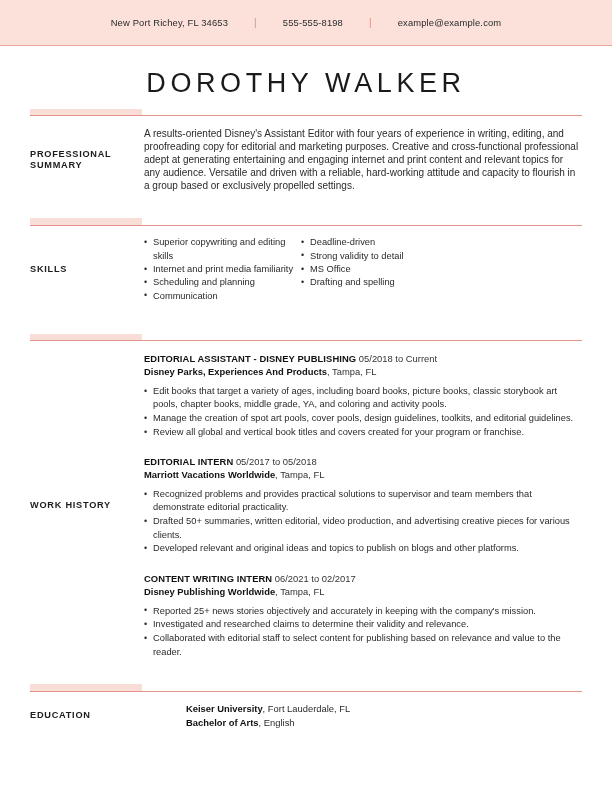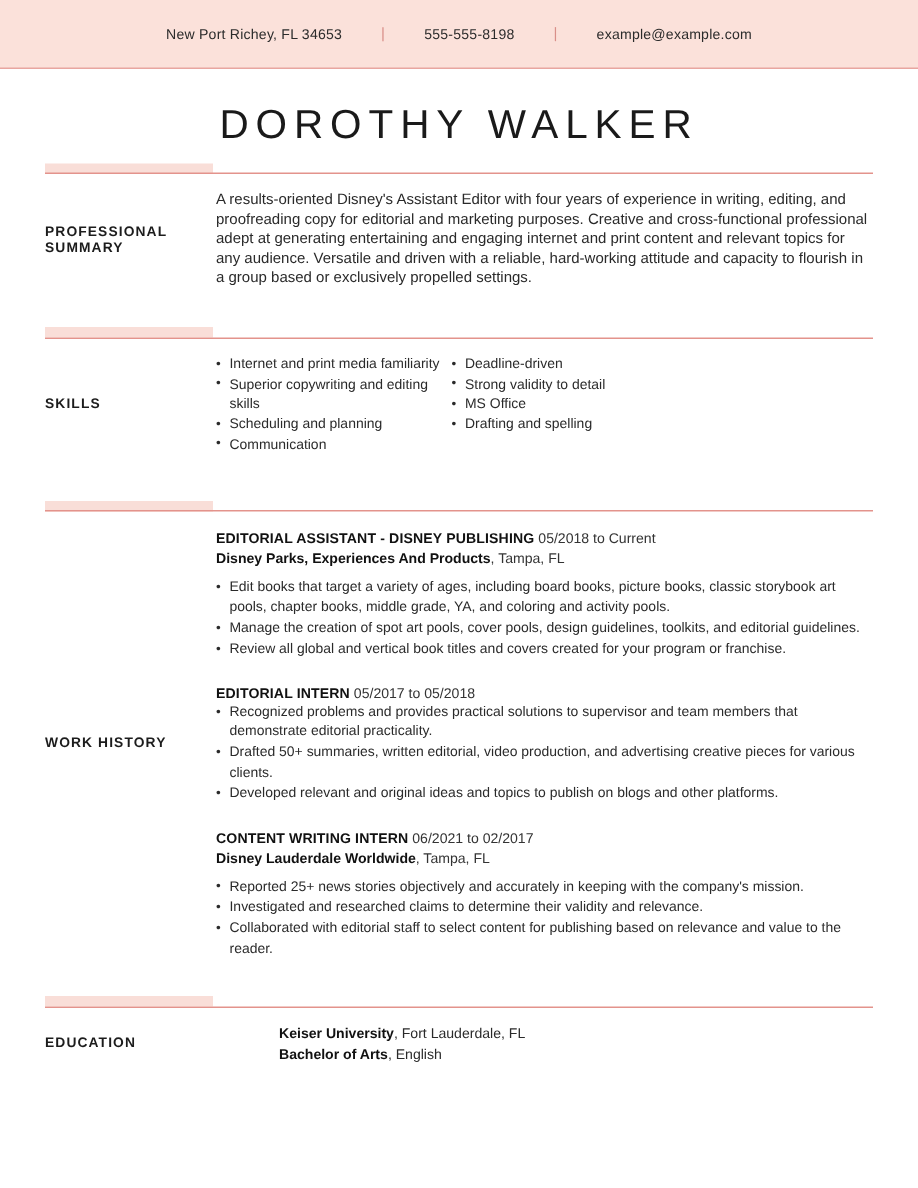--- a/index.html
+++ b/index.html
@@ -235,22 +235,22 @@
     <div class="rule">
       <div class="thick"></div>
       <div class="thin"></div>
     </div>
     <div class="section-row">
       <div class="section-label">SKILLS</div>
       <div class="section-content">
         <div class="skills-cols">
           <div class="skills-col">
             <ul class="bullets">
+                <li>Superior copywriting and editing skills</li>
                 <li>Internet and print media familiarity</li>
-                <li>Superior copywriting and editing skills</li>
                 <li>Scheduling and planning</li>
                 <li>Communication</li>
               </ul>
           </div>
           <div class="skills-col">
             <ul class="bullets">
                 <li>Deadline-driven</li>
                 <li>Strong validity to detail</li>
                 <li>MS Office</li>
                 <li>Drafting and spelling</li>
@@ -273,29 +273,30 @@
             <div class="job-title-line"><span class="jt">EDITORIAL ASSISTANT - DISNEY PUBLISHING</span><span class="jd"> 05/2018 to Current</span></div>
             <div class="job-company-line"><span class="jc">Disney Parks, Experiences And Products</span><span class="jl">, Tampa, FL</span></div>
             <ul class="bullets">
               <li>Edit books that target a variety of ages, including board books, picture books, classic storybook art pools, chapter books, middle grade, YA, and coloring and activity pools.</li>
               <li>Manage the creation of spot art pools, cover pools, design guidelines, toolkits, and editorial guidelines.</li>
               <li>Review all global and vertical book titles and covers created for your program or franchise.</li>
             </ul>
           </div>
           <div class="job">
             <div class="job-title-line"><span class="jt">EDITORIAL INTERN</span><span class="jd"> 05/2017 to 05/2018</span></div>
+            <div class="job-company-line"><span class="jc">Marriott Vacations Worldwide</span><span class="jl">, Tampa, FL</span></div>
             <ul class="bullets">
               <li>Recognized problems and provides practical solutions to supervisor and team members that demonstrate editorial practicality.</li>
               <li>Drafted 50+ summaries, written editorial, video production, and advertising creative pieces for various clients.</li>
               <li>Developed relevant and original ideas and topics to publish on blogs and other platforms.</li>
             </ul>
           </div>
           <div class="job">
             <div class="job-title-line"><span class="jt">CONTENT WRITING INTERN</span><span class="jd"> 06/2021 to 02/2017</span></div>
-            <div class="job-company-line"><span class="jc">Disney Lauderdale Worldwide</span><span class="jl">, Tampa, FL</span></div>
+            <div class="job-company-line"><span class="jc">Disney Publishing Worldwide</span><span class="jl">, Tampa, FL</span></div>
             <ul class="bullets">
               <li>Reported 25+ news stories objectively and accurately in keeping with the company's mission.</li>
               <li>Investigated and researched claims to determine their validity and relevance.</li>
               <li>Collaborated with editorial staff to select content for publishing based on relevance and value to the reader.</li>
             </ul>
           </div>
         </div>
     </div>
   </div>
 

